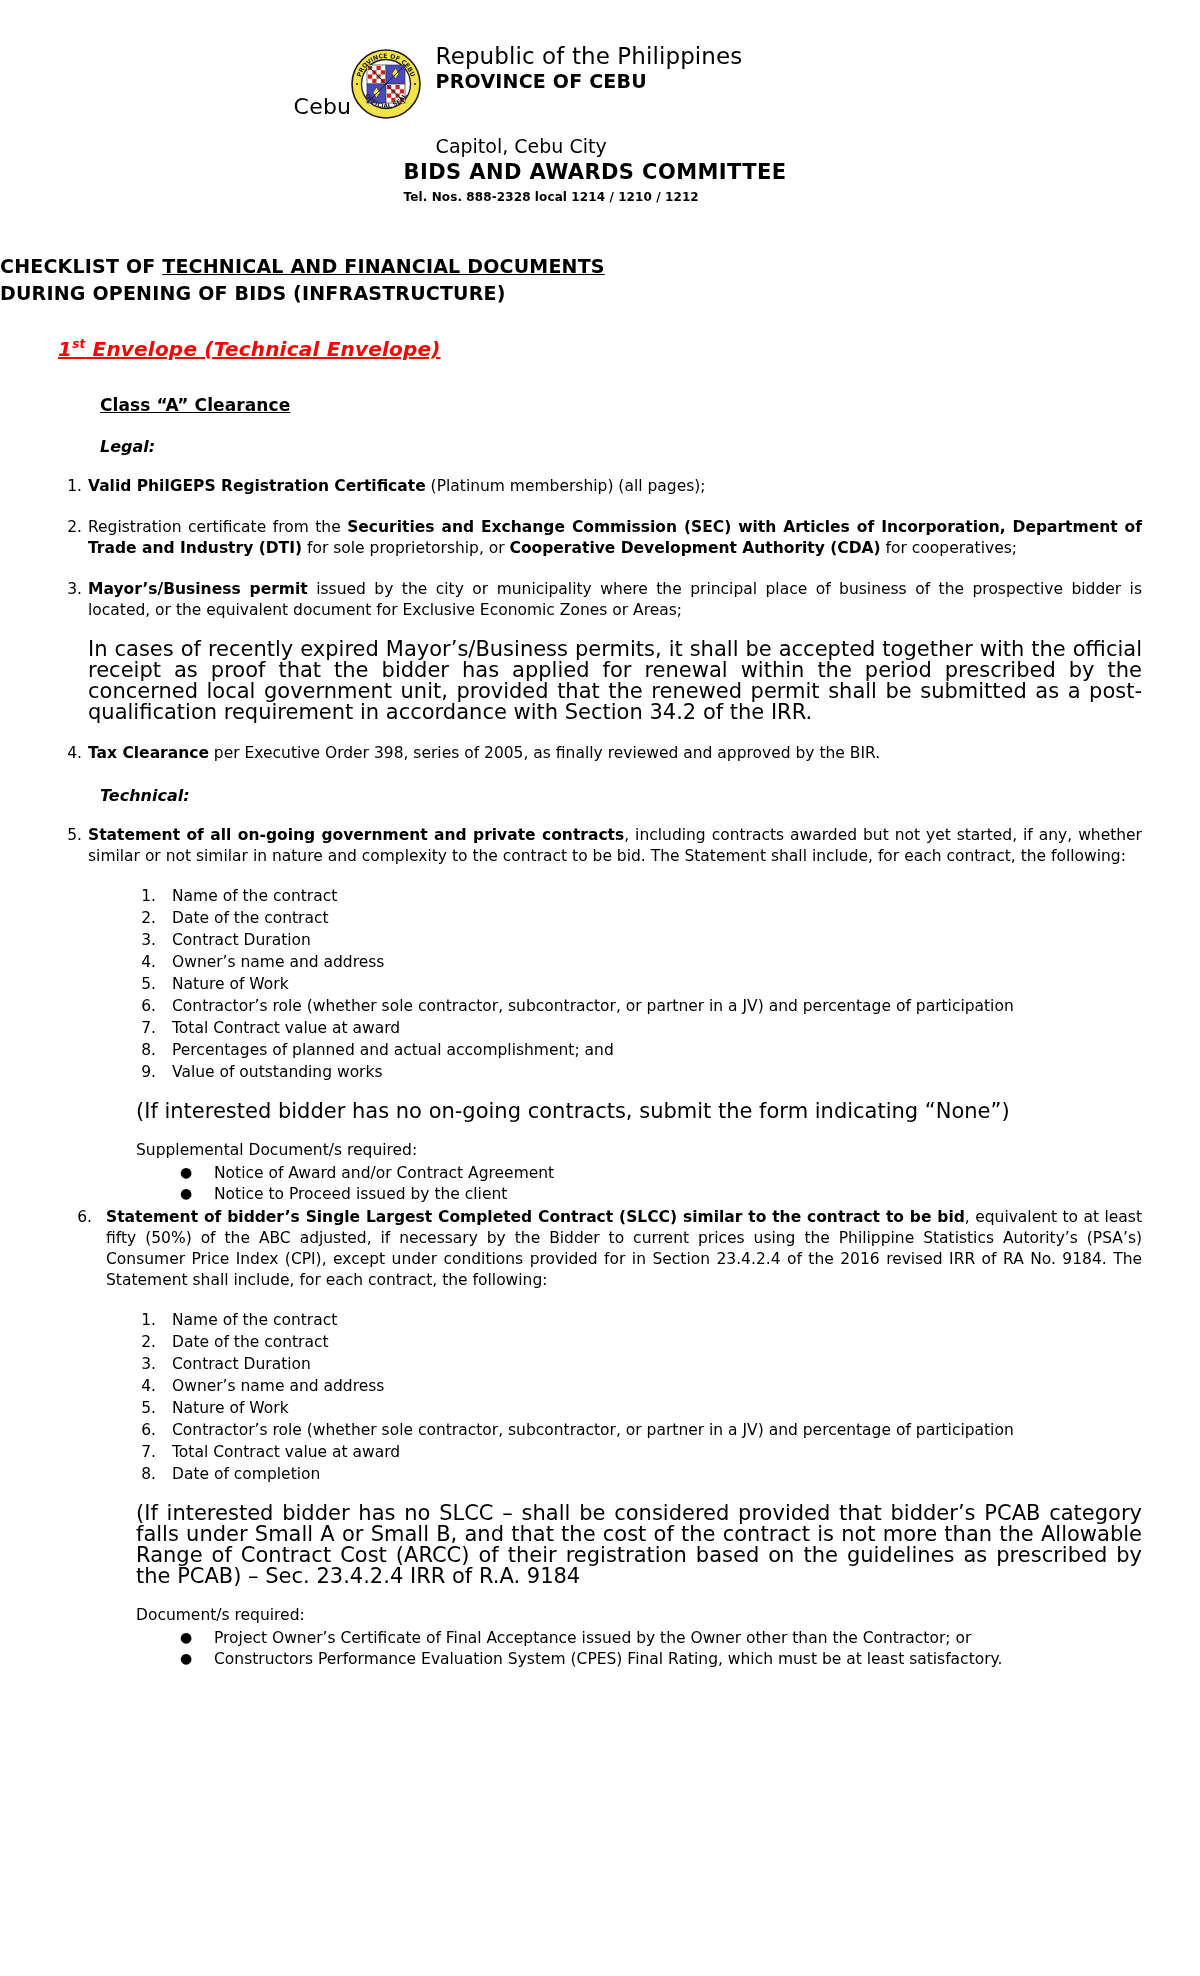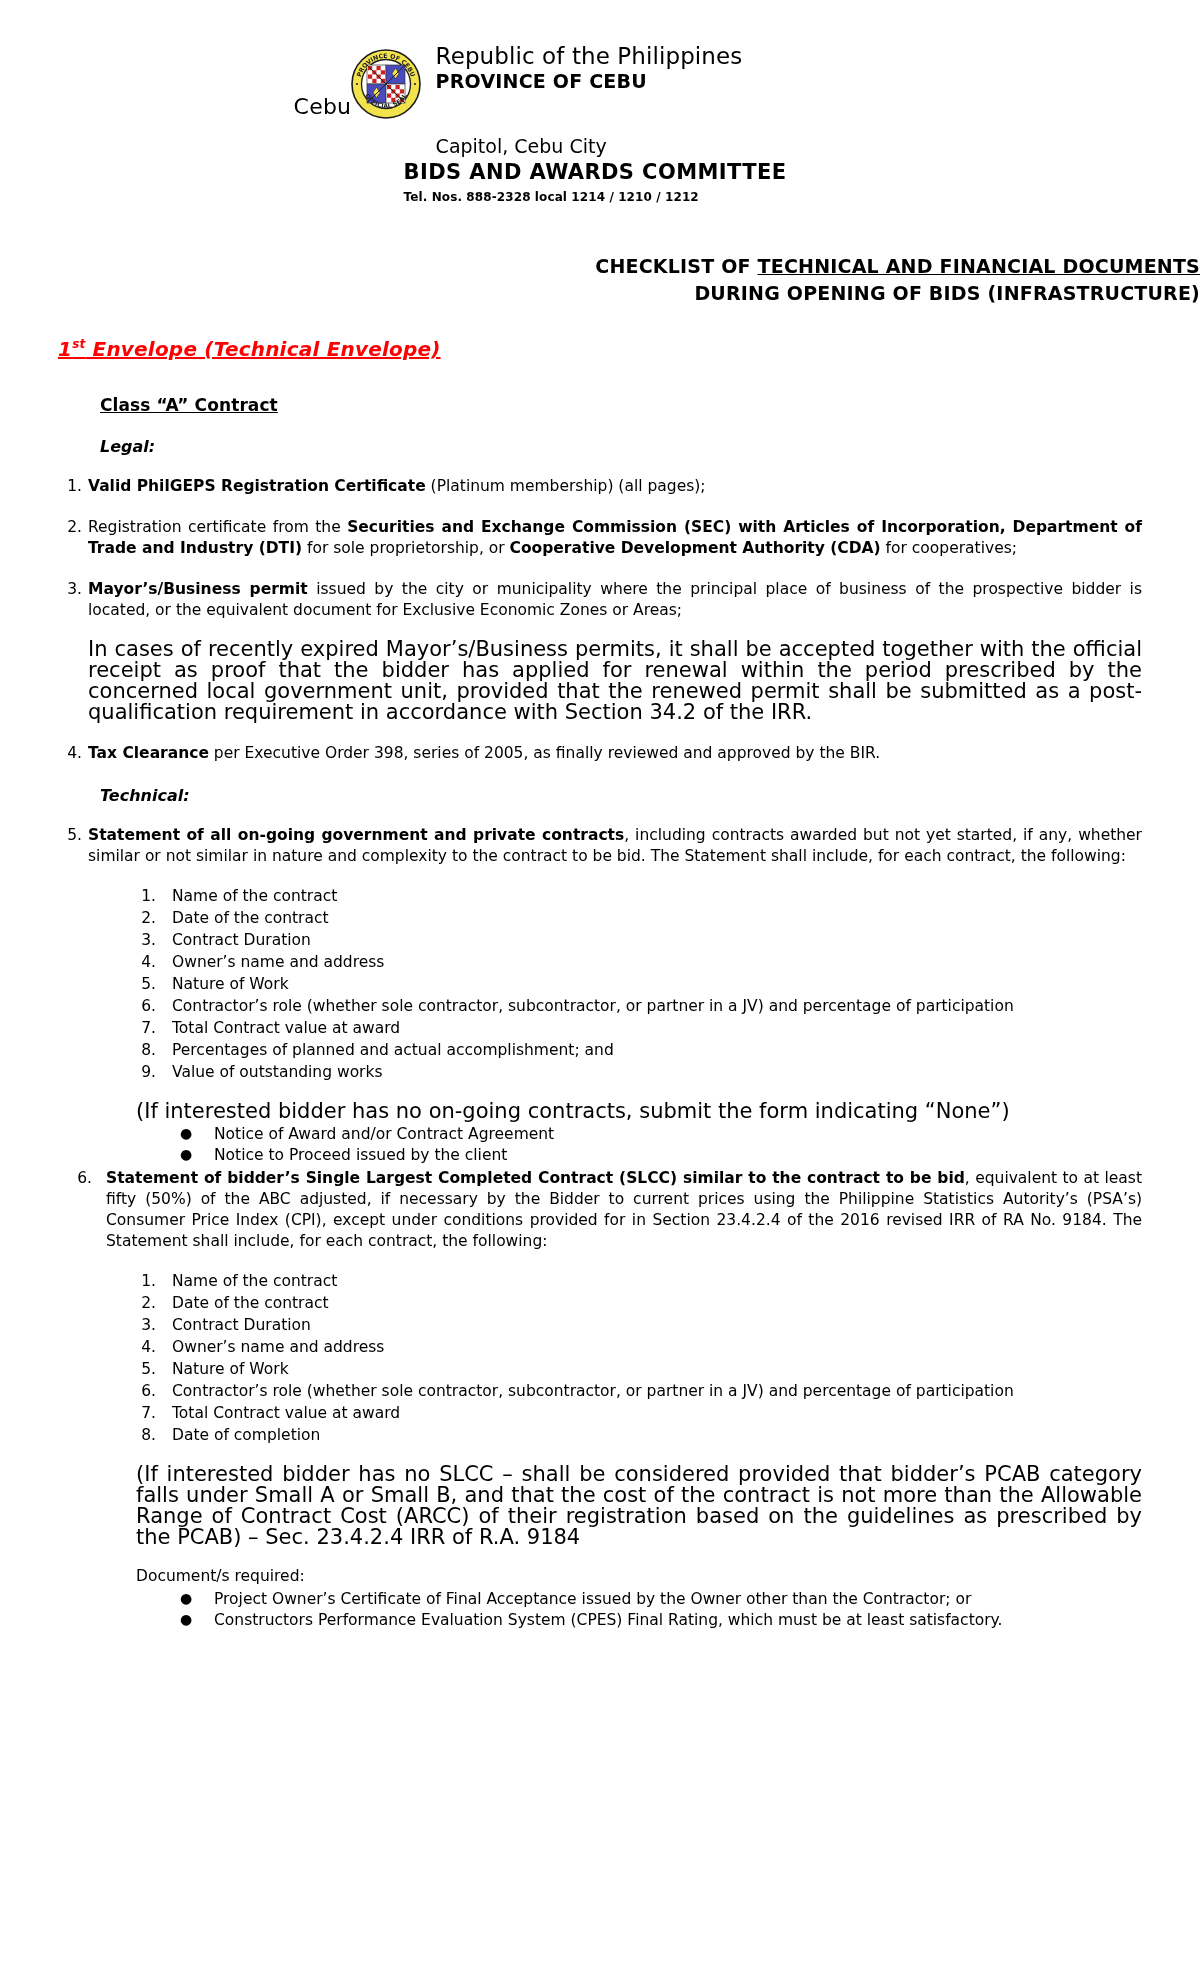--- a/index.html
+++ b/index.html
@@ -77,21 +77,21 @@
   .lh-l5 {
     font-size: 12px;
     font-weight: bold;
     line-height: 23px;
     margin-left: -32px;
     letter-spacing: 0.1px;
   }
 
   
   .doc-title {
-    text-align: right;
+    text-align: left;
     font-weight: bold;
     font-size: 19px;
     line-height: 27px;
     margin-top: 44px;
     letter-spacing: 0.2px;
   }
   .doc-title .u { text-decoration: underline; }
 
   .env-title {
     color: #FF0000;
@@ -281,21 +281,21 @@
     </div>
     <div>DURING OPENING OF BIDS (INFRASTRUCTURE)</div>
   </div>
 
   <div>
     <span class="env-title"><span>1</span><sup>st</sup><span> Envelope (Technical Envelope)</span></span>
   </div>
 
   <div class="body-wrap">
     <div class="indent-1">
-      <div><span class="class-a">Class “A” Contract </span></div>
+      <div><span class="class-a">Class “A” Clearance </span></div>
       <div class="subhead">Legal:</div>
     </div>
 
     <ol class="main-list indent-1">
 
       <li class="main-item">
         <span class="num">1.</span>
         <span class="b">Valid PhilGEPS Registration Certificate</span><span> (Platinum membership) (all pages);</span>
       </li>
 
@@ -333,20 +333,21 @@
           <li><span class="snum">4.</span><span>Owner’s name and address</span></li>
           <li><span class="snum">5.</span><span>Nature of Work</span></li>
           <li><span class="snum">6.</span><span>Contractor’s role (whether sole contractor, subcontractor, or partner in a JV) and percentage of participation</span></li>
           <li><span class="snum">7.</span><span>Total Contract value at award</span></li>
           <li><span class="snum">8.</span><span>Percentages of planned and actual accomplishment; and</span></li>
           <li><span class="snum">9.</span><span>Value of outstanding works</span></li>
         </ol>
 
         <div class="blue-para" style="padding-left:48px;">(If interested bidder has no on-going contracts, submit the form indicating “None”)</div>
 
+        <div class="supp-label" style="padding-left:48px;">Supplemental Document/s required:</div>
         <ul class="bullet-list">
           <li><span class="bul">●</span><span>Notice of Award and/or Contract Agreement</span></li>
           <li><span class="bul">●</span><span>Notice to Proceed issued by the client</span></li>
         </ul>
       </li>
 
       <li class="main-item wide" style="margin-top:2px; padding-left:48px;">
         <span class="num" style="left:0; width:34px;">6.</span>
         <span class="b">Statement of bidder’s Single Largest Completed Contract (SLCC) similar to the contract to be bid</span><span>, equivalent to at least fifty (50%) of the ABC adjusted, if necessary by the Bidder to current prices using the Philippine Statistics Autority’s (PSA’s) Consumer Price Index (CPI), except under conditions provided for in Section 23.4.2.4 of the 2016 revised IRR of RA No. 9184. The Statement shall include, for each contract, the following:</span>
 

